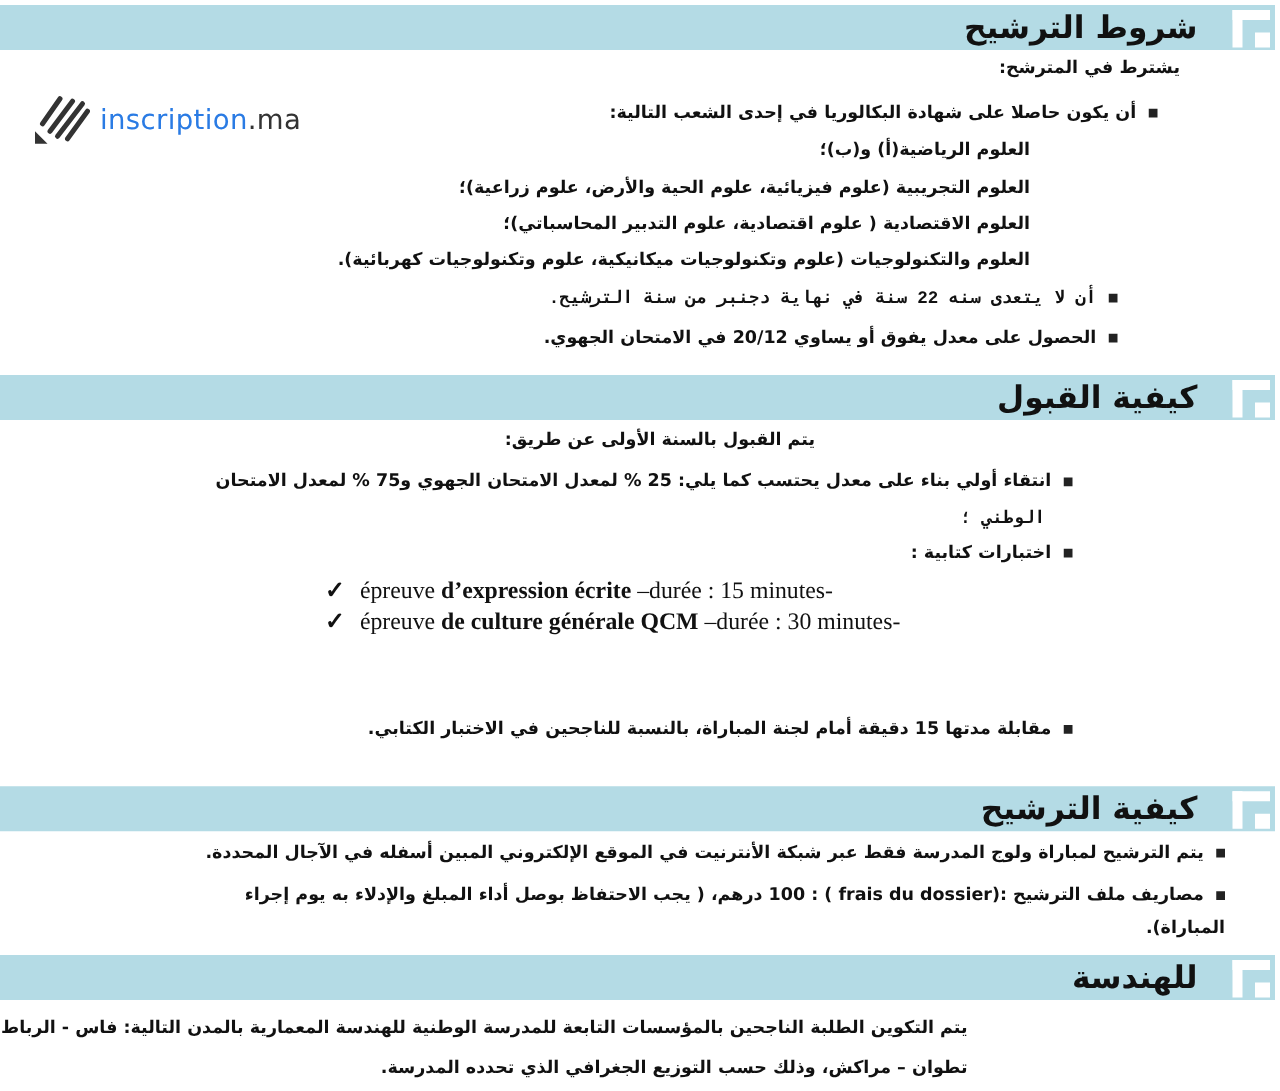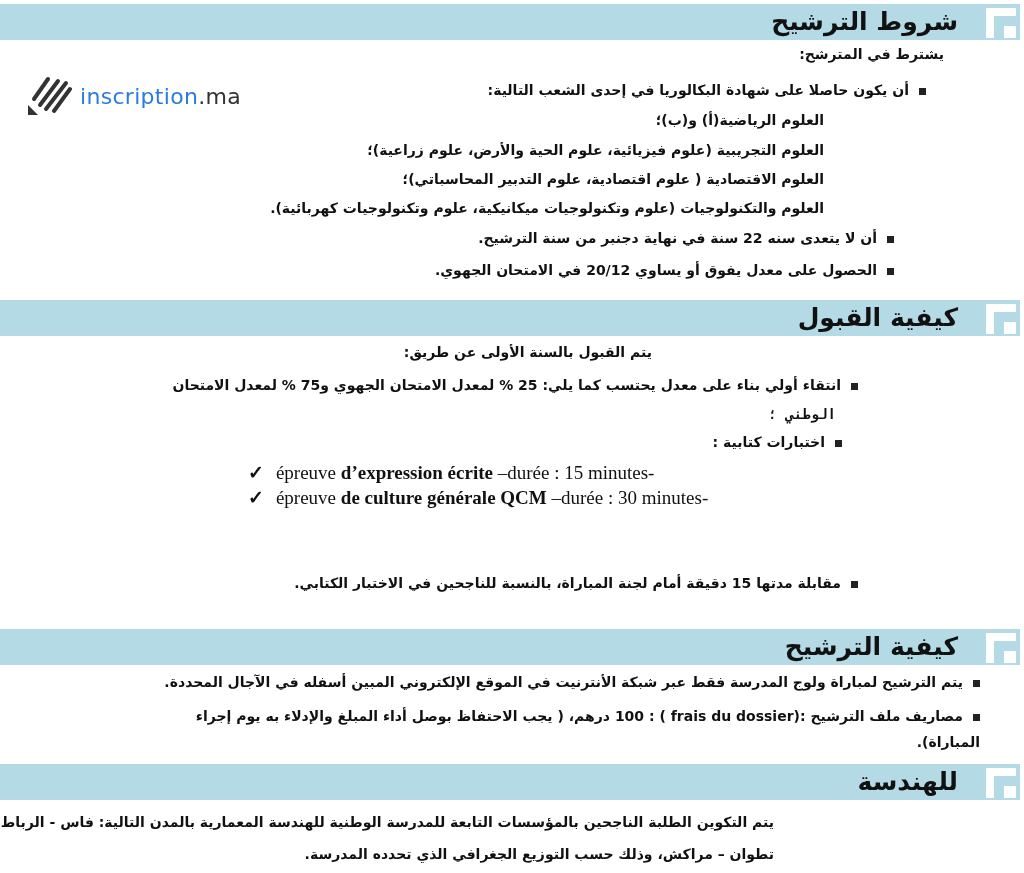--- a/index.html
+++ b/index.html
@@ -56,38 +56,38 @@
   </svg>
   <span class="logo-text"><span>inscription</span><span class="tld">.ma</span></span>
 </div>
 
 <div class="line rtl" style="right:80px; top:46px;">يشترط في المترشح:</div>
 <div class="line rtl bullet" style="right:98px; top:82px;">أن يكون حاصلا على شهادة البكالوريا في إحدى الشعب التالية:</div>
 <div class="line rtl" style="right:200px; top:112px;">العلوم الرياضية(أ) و(ب)؛</div>
 <div class="line rtl" style="right:200px; top:142px;">العلوم التجريبية (علوم فيزيائية، علوم الحية والأرض، علوم زراعية)؛</div>
 <div class="line rtl" style="right:200px; top:171px;">العلوم الاقتصادية ( علوم اقتصادية، علوم التدبير المحاسباتي)؛</div>
 <div class="line rtl" style="right:200px; top:200px;">العلوم والتكنولوجيات (علوم وتكنولوجيات ميكانيكية، علوم وتكنولوجيات كهربائية).</div>
-<div class="line rtl bullet" style="right:130px; top:230px;">أن لا يتعدى سنه 22 سنة في نهاية دجنبر من سنة الترشيح.</div>
+<div class="line rtl bullet" style="right:130px; top:230px;font-family:Liberation Mono, monospace;">أن لا يتعدى سنه 22 سنة في نهاية دجنبر من سنة الترشيح.</div>
 <div class="line rtl bullet" style="right:130px; top:262px;">الحصول على معدل يفوق أو يساوي 20/12 في الامتحان الجهوي.</div>
 
 <div class="section-bar" style="top:300px;">
   <span class="section-title">كيفية القبول</span>
   <span class="corner-icon">
       <i class="a"></i>
       <i class="b"></i>
       <i class="c"></i>
     </span>
 </div>
 
 <div class="line rtl" style="right:372px; top:344px;">يتم القبول بالسنة الأولى عن طريق:</div>
 <div class="line rtl bullet" style="right:166px; top:377px;">انتقاء أولي بناء على معدل يحتسب كما يلي: 25 % لمعدل الامتحان الجهوي و75 % لمعدل الامتحان</div>
 <div class="line rtl" style="right:188px; top:406px;font-family:Liberation Mono, monospace;">الوطني ؛</div>
-<div class="line rtl bullet" style="right:182px; top:434px;">اختبارات كتابية :</div>
+<div class="line rtl bullet" style="right:166px; top:434px;">اختبارات كتابية :</div>
 
-<div class="fr-list" style="top:460px;">
+<div class="fr-list" style="top:460px;margin-left:12px;">
   <div class="fr-item"><span class="check">✓</span><span>épreuve </span><b>d’expression écrite</b><span> –durée : 15 minutes-</span></div>
   <div class="fr-item"><span class="check">✓</span><span>épreuve </span><b>de culture générale QCM</b><span> –durée : 30 minutes-</span></div>
 </div>
 
 <div class="line rtl bullet" style="right:166px; top:575px;">مقابلة مدتها 15 دقيقة أمام لجنة المباراة، بالنسبة للناجحين في الاختبار الكتابي.</div>
 
 <div class="section-bar" style="top:629px;">
   <span class="section-title">كيفية الترشيح</span>
   <span class="corner-icon">
       <i class="a"></i>

